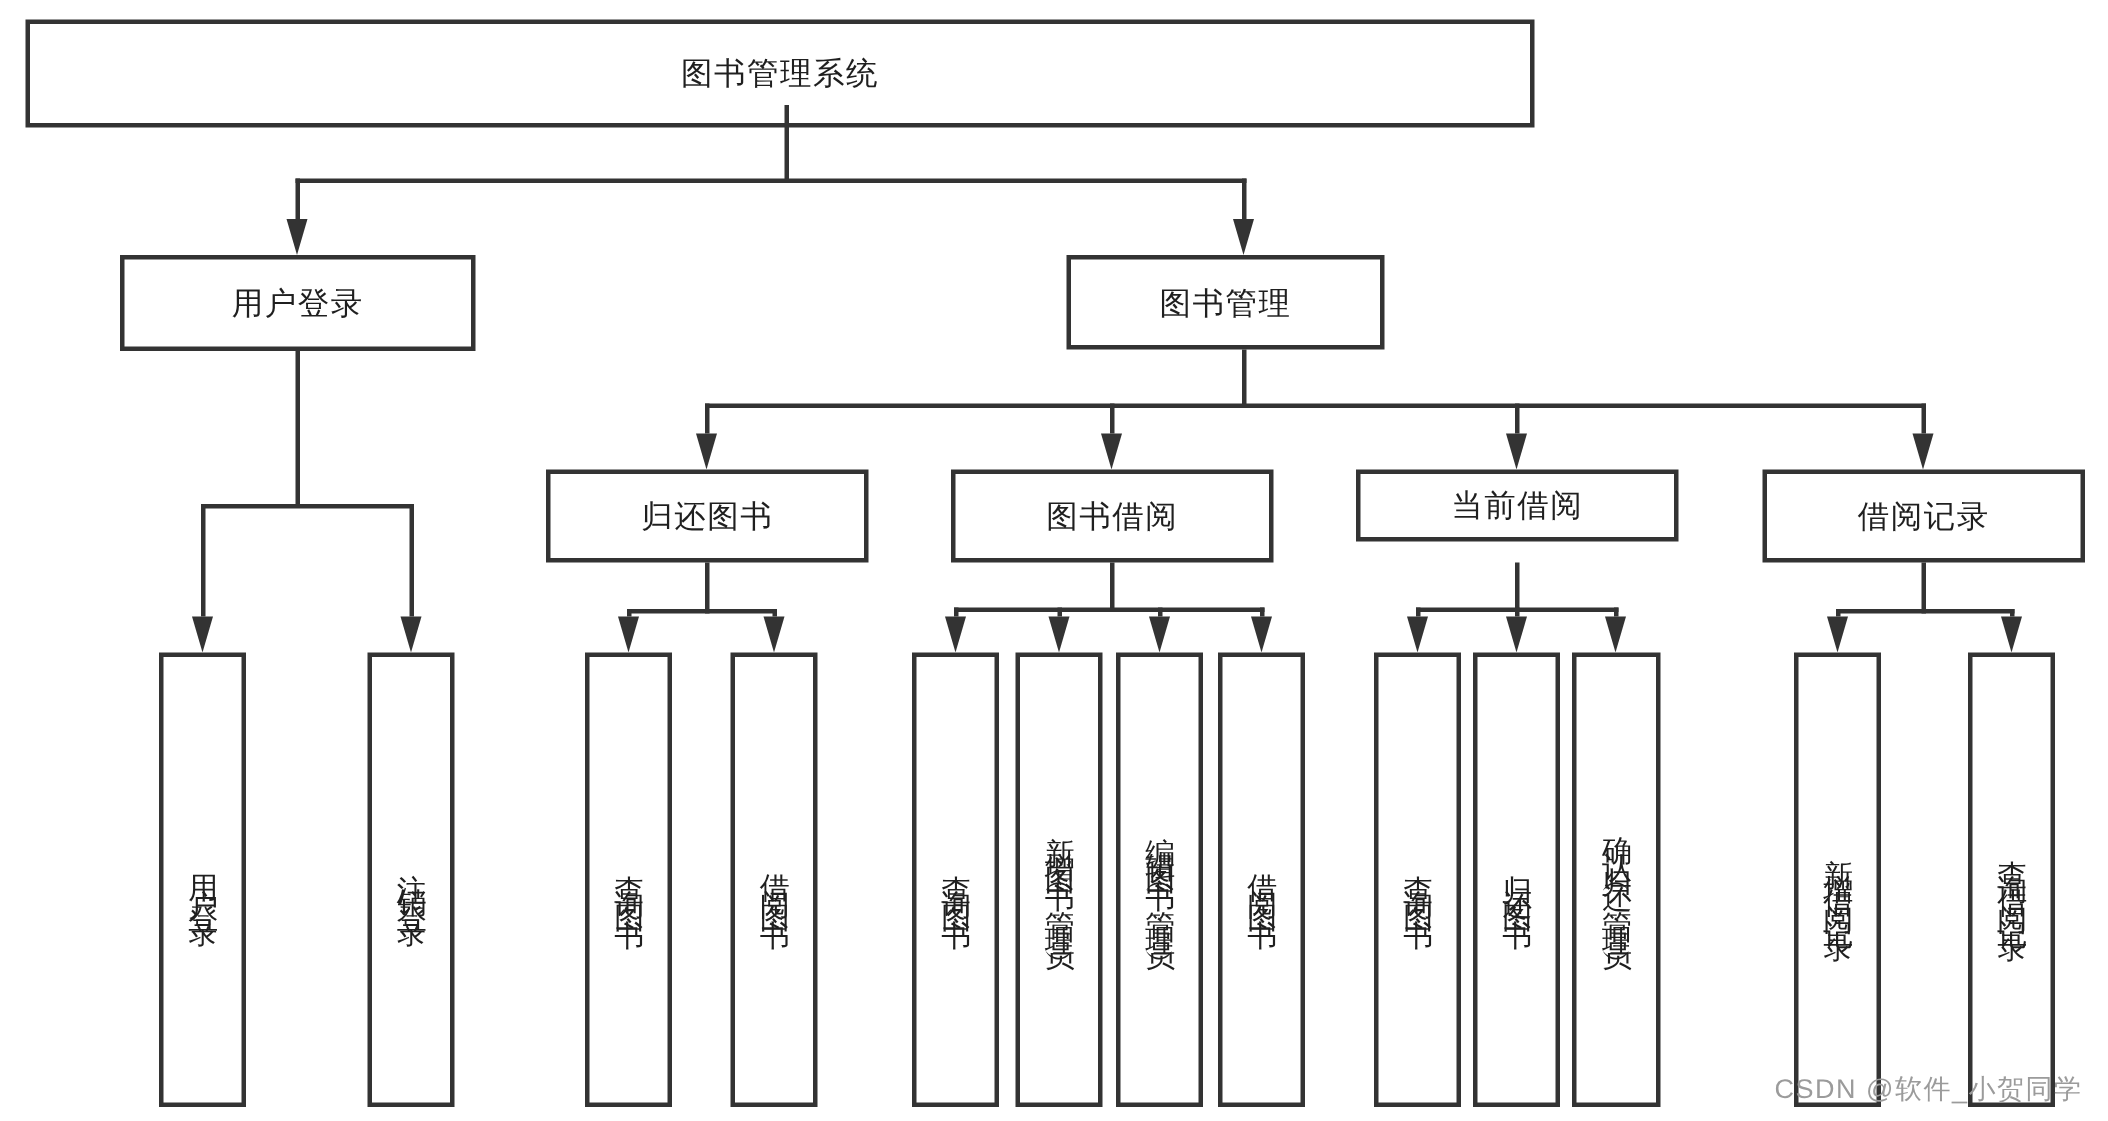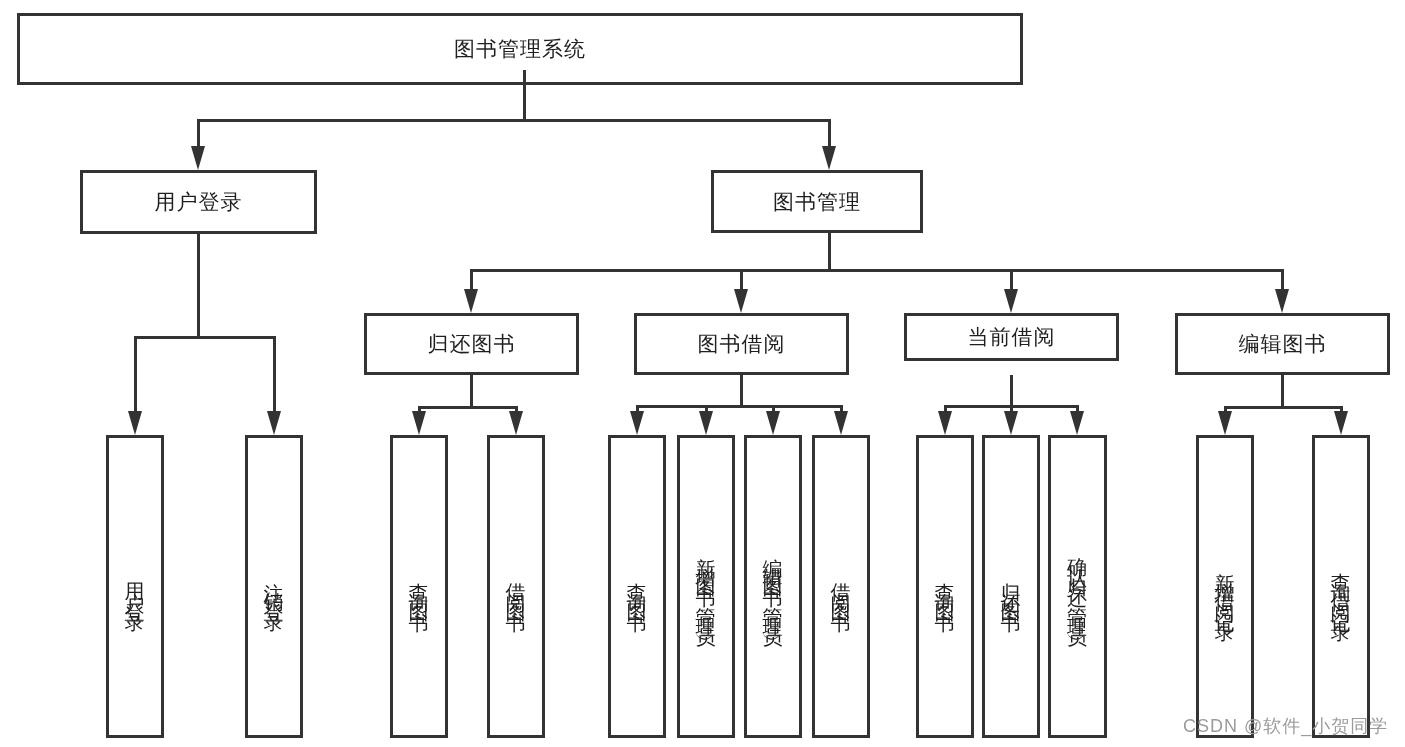--- a/index.html
+++ b/index.html
@@ -95,21 +95,21 @@
     <div class="arrow-head" style="left:734px;top:289px"></div>
     <div class="v-line" style="left:1010px;top:269px;height:20px"></div>
     <div class="arrow-head" style="left:1004px;top:289px"></div>
     <div class="v-line" style="left:1281px;top:269px;height:20px"></div>
     <div class="arrow-head" style="left:1275px;top:289px"></div>
   </div>
 
   <div class="node node-h" style="left:364px;top:313px;width:215px;height:62px">归还图书</div>
   <div class="node node-h" style="left:634px;top:313px;width:215px;height:62px">图书借阅</div>
   <div class="node node-h" style="left:904px;top:313px;width:215px;height:48px">当前借阅</div>
-  <div class="node node-h" style="left:1175px;top:313px;width:215px;height:62px">编辑图书</div>
+  <div class="node node-h" style="left:1175px;top:313px;width:215px;height:62px">借阅记录</div>
 
   <div>
     <div class="v-line" style="left:470px;top:375px;height:34px"></div>
     <div class="h-line" style="left:418px;top:406px;width:100px"></div>
     <div class="v-line" style="left:418px;top:406px;height:5px"></div>
     <div class="arrow-head" style="left:412px;top:411px"></div>
     <div class="v-line" style="left:515px;top:406px;height:5px"></div>
     <div class="arrow-head" style="left:509px;top:411px"></div>
   </div>
 

